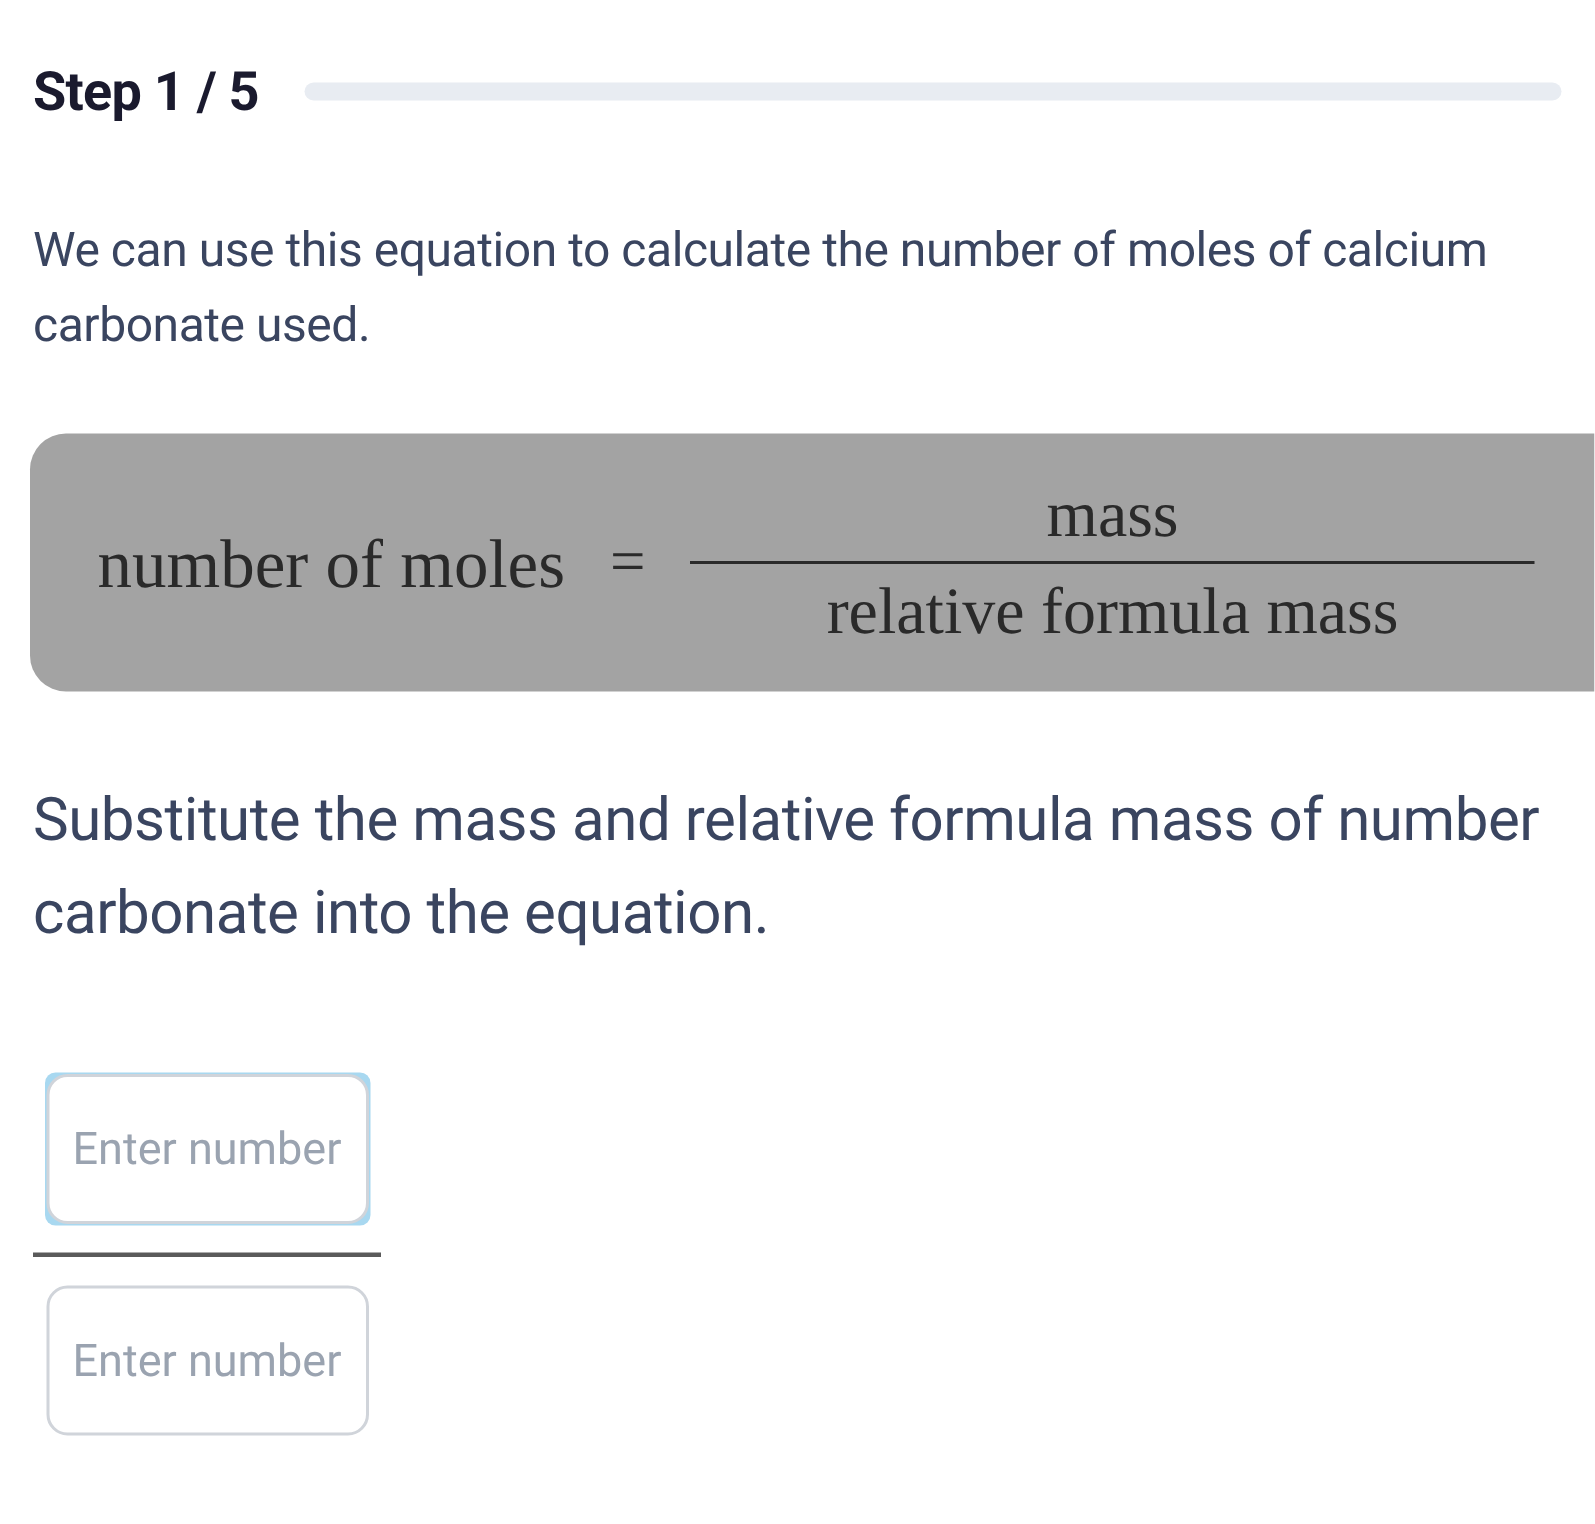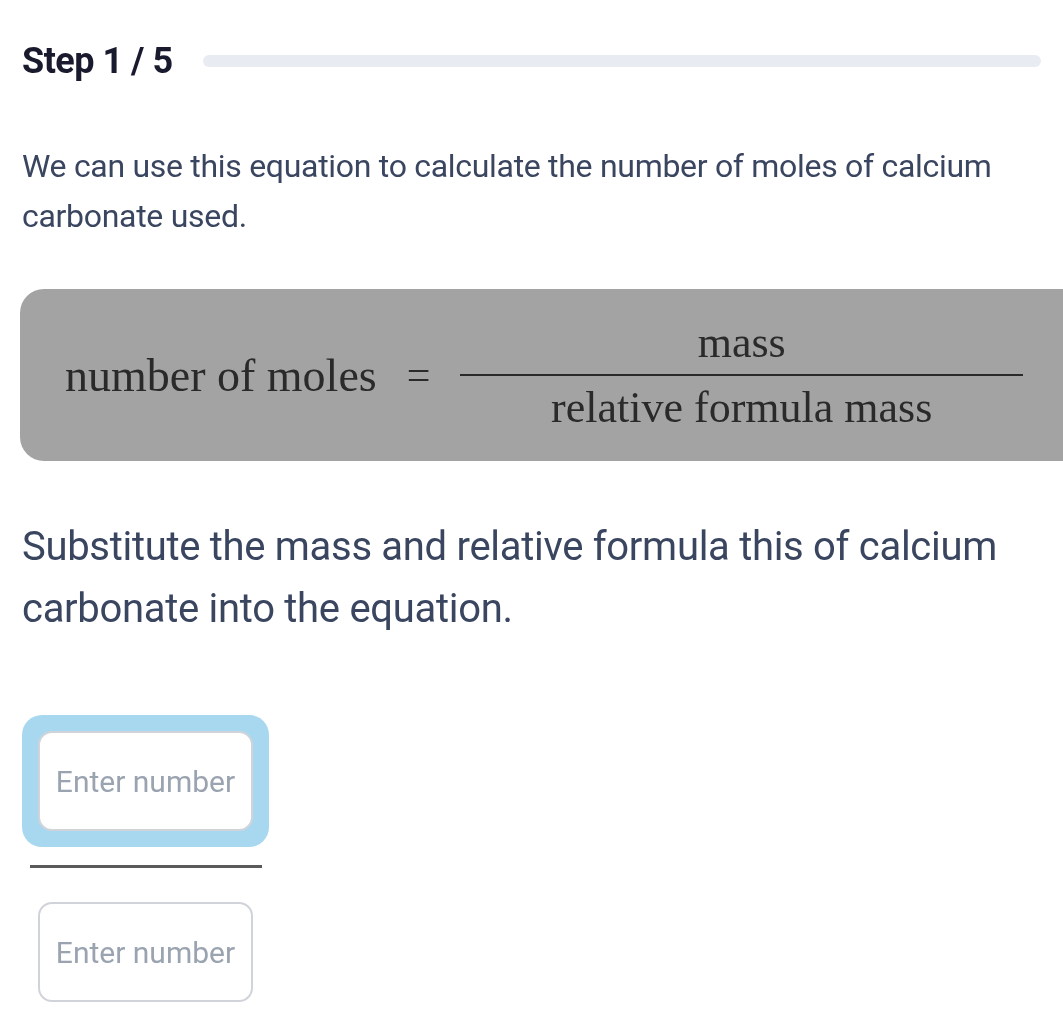--- a/index.html
+++ b/index.html
@@ -125,22 +125,22 @@
     }
     
     .answer-fraction {
       display: flex;
       flex-direction: column;
       align-items: center;
       gap: 18px;
     }
     
     .input-wrap {
-      padding: 16px;
-      border-radius: 20px;
+      padding: 1px;
+      border-radius: 7px;
       background: transparent;
     }
     
     .input-wrap.focused {
       background: #a8d8f0;
     }
     
     .number-input {
       width: 215px;
       height: 100px;
@@ -179,21 +179,21 @@
   <div class="equation-box">
     <span class="eq-left">number of moles</span>
     <span class="eq-equals">=</span>
     <div class="eq-fraction">
       <span class="eq-numerator">mass</span>
       <div class="eq-divider"></div>
       <span class="eq-denominator">relative formula mass</span>
     </div>
   </div>
 
-  <p class="body-text-2">Substitute the mass and relative formula this of calcium carbonate into the equation.</p>
+  <p class="body-text-2">Substitute the mass and relative formula mass of number carbonate into the equation.</p>
 
   <div class="answer-row">
     <div class="answer-fraction">
       <div class="input-wrap focused">
         <input type="text" class="number-input" placeholder="Enter number" style="">
       </div>
       <div class="answer-divider"></div>
       <div class="input-wrap">
         <input type="text" class="number-input" placeholder="Enter number" style="">
       </div>

